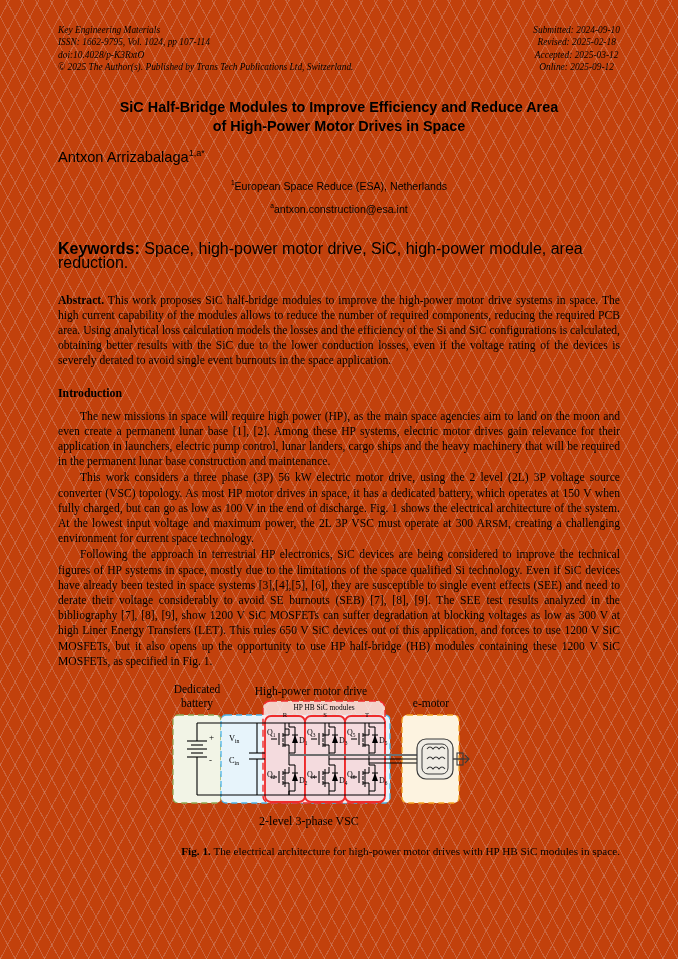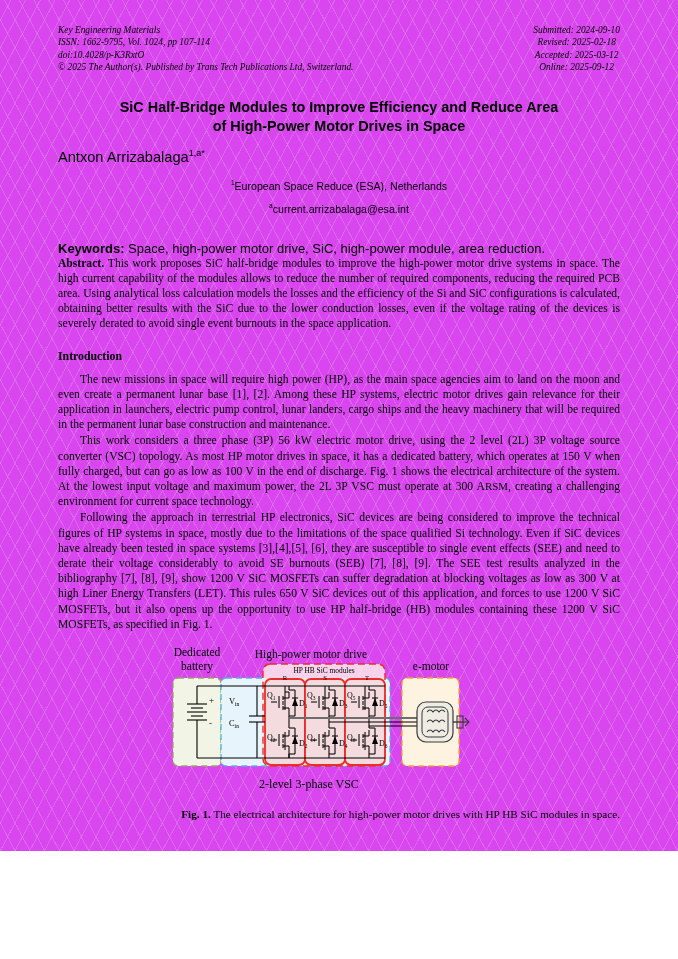--- a/index.html
+++ b/index.html
@@ -6,22 +6,22 @@
     margin: 0;
     padding: 0;
     background: #ffffff;
   }
   body {
     font-family: "Liberation Serif", serif;
   }
   .page {
     position: relative;
     width: 678px;
-    height: 851px;
-    background: #d946ef;
+    height: 959px;
+    background: #c2410c;
     overflow: hidden;
     box-sizing: border-box;
   }
   
   .watermark {
     position: absolute;
     inset: 0;
     pointer-events: none;
     z-index: 0;
     background:
@@ -79,23 +79,24 @@
     font-size: 10.6px;
     text-align: center;
     color: #000;
     margin-bottom: 27px;
   }
   sup { font-size: .62em; vertical-align: super; line-height: 0; }
 
   
   .keywords {
     font-family: "Liberation Sans", sans-serif;
-    font-size: 13px;
+    font-size: 16px;
     line-height: 14px;
     color: #000;
+    margin-bottom: 23px;
   }
   .keywords b { font-weight: bold; }
 
   
   .abstract, .para {
     font-family: "Liberation Serif", serif;
     font-size: 11.6px;
     line-height: 15.2px;
     text-align: justify;
     color: #000;
@@ -162,21 +163,21 @@
 
     <div class="authors">
       <span>Antxon Arrizabalaga</span><sup>1,a*</sup>
     </div>
 
     <div class="affil">
       <sup>1</sup><span>European Space Reduce (ESA), Netherlands</span>
     </div>
 
     <div class="email">
-      <sup>a</sup><span>current.arrizabalaga@esa.int</span>
+      <sup>a</sup><span>antxon.construction@esa.int</span>
     </div>
 
     <div class="keywords">
       <b>Keywords:</b>
       <span>Space, high-power motor drive, SiC, high-power module, area reduction.</span>
     </div>
 
     <p class="abstract">
       <b>Abstract.</b>
       <span>This work proposes SiC half-bridge modules to improve the high-power motor drive systems in space. The high current capability of the modules allows to reduce the number of required components, reducing the required PCB area. Using analytical loss calculation models the losses and the efficiency of the Si and SiC configurations is calculated, obtaining better results with the SiC due to the lower conduction losses, even if the voltage rating of the devices is severely derated to avoid single event burnouts in the space application.</span>

